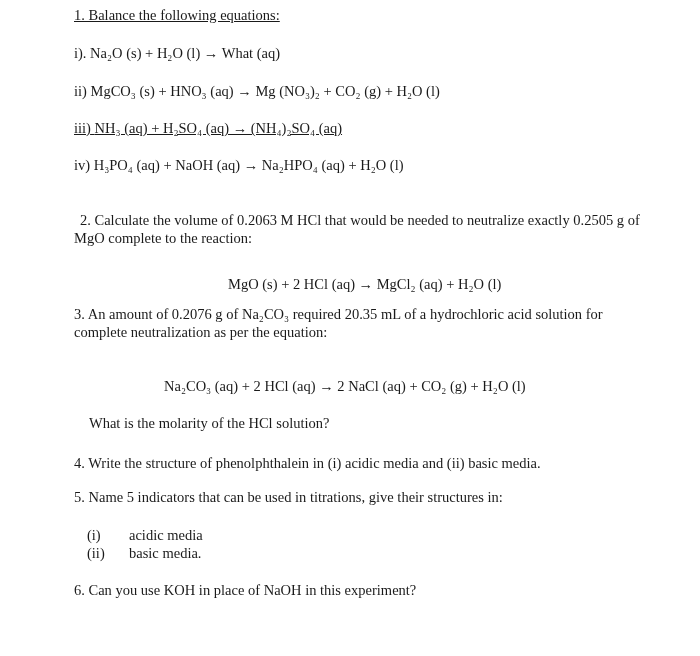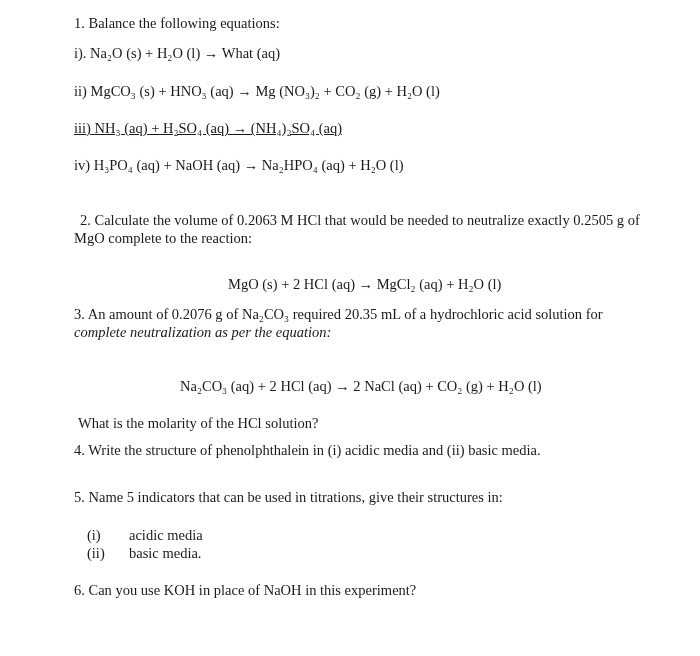--- a/index.html
+++ b/index.html
@@ -9,21 +9,21 @@
     color: #1a1a1a; font-size: 14.5px;
   }
   .line { position: absolute; white-space: nowrap; line-height: 18px; }
   .sm-i { display: inline-block; width: 42px; }
 </style>
 </head>
 <body>
 
 <div>
 
-  <div class="line" style="left:74px; top:14px;">1. Balance the following equations:</div>
+  <div class="line" style="left:74px; top:6px;text-decoration:underline;">1. Balance the following equations:</div>
 
   <div class="line" style="left:74px; top:44px;">
     <span>i).</span>
     <span>Na₂O (s) + H₂O (l) → What (aq)</span>
   </div>
 
   <div class="line" style="left:74px; top:82px;">
     <span>ii)</span>
     <span>MgCO₃ (s) + HNO₃ (aq) → Mg (NO₃)₂ + CO₂ (g)  + H₂O (l)</span>
   </div>
@@ -36,25 +36,25 @@
   <div class="line" style="left:74px; top:156px;">
     <span>iv)</span>
     <span>H₃PO₄ (aq) + NaOH (aq) → Na₂HPO₄ (aq) + H₂O (l)</span>
   </div>
 
   <div class="line" style="left:80px; top:211px;">2. Calculate the volume of 0.2063 M HCl that would be needed to neutralize exactly 0.2505 g of</div>
   <div class="line" style="left:74px; top:229px;">MgO complete to the reaction:</div>
   <div class="line" style="left:228px; top:275px;">MgO (s) + 2 HCl (aq) → MgCl₂ (aq) + H₂O (l)</div>
 
   <div class="line" style="left:74px; top:305px;font-family:Liberation Serif, serif;">3. An amount of 0.2076 g of Na₂CO₃ required 20.35 mL of a hydrochloric acid solution for</div>
-  <div class="line" style="left:74px; top:323px;font-style:italic;">complete neutralization as per the equation:</div>
-  <div class="line" style="left:164px; top:377px;margin-left:16px;">Na₂CO₃ (aq) + 2 HCl (aq) → 2 NaCl (aq) + CO₂ (g)  + H₂O (l)</div>
-  <div class="line" style="left:78px; top:414px;text-align:center;">What is the molarity of the HCl solution?</div>
+  <div class="line" style="left:74px; top:323px;">complete neutralization as per the equation:</div>
+  <div class="line" style="left:164px; top:377px;">Na₂CO₃ (aq) + 2 HCl (aq) → 2 NaCl (aq) + CO₂ (g)  + H₂O (l)</div>
+  <div class="line" style="left:89px; top:414px;text-align:center;">What is the molarity of the HCl solution?</div>
 
-  <div class="line" style="left:74px; top:441px;">4. Write the structure of phenolphthalein in (i) acidic media and (ii) basic media.</div>
+  <div class="line" style="left:74px; top:454px;">4. Write the structure of phenolphthalein in (i) acidic media and (ii) basic media.</div>
 
   <div class="line" style="left:74px; top:488px;">5. Name 5 indicators that can be used in titrations, give their structures in:</div>
   <div class="line" style="left:87px; top:526px;">
     <span class="sm-i">(i)</span><span>acidic media</span>
   </div>
   <div class="line" style="left:87px; top:544px;">
     <span class="sm-i">(ii)</span><span>basic media.</span>
   </div>
 
   <div class="line" style="left:74px; top:581px;">6. Can you use KOH in place of NaOH in this experiment?</div>

